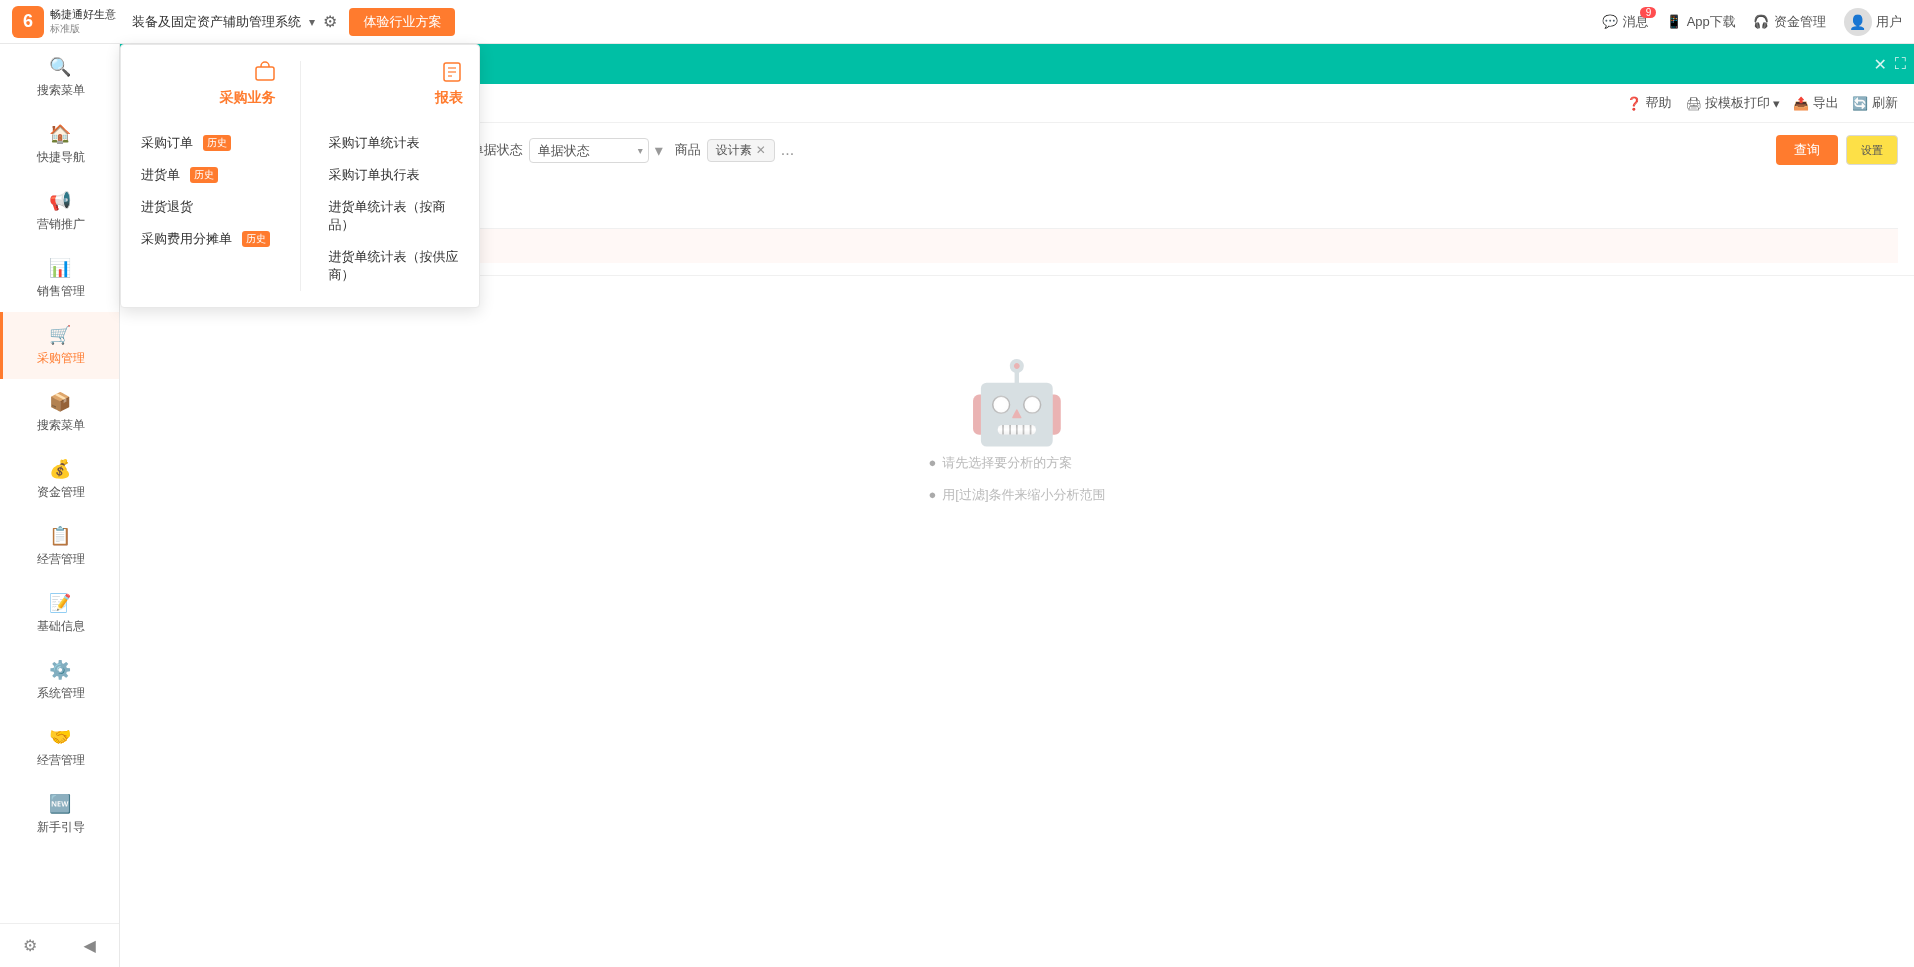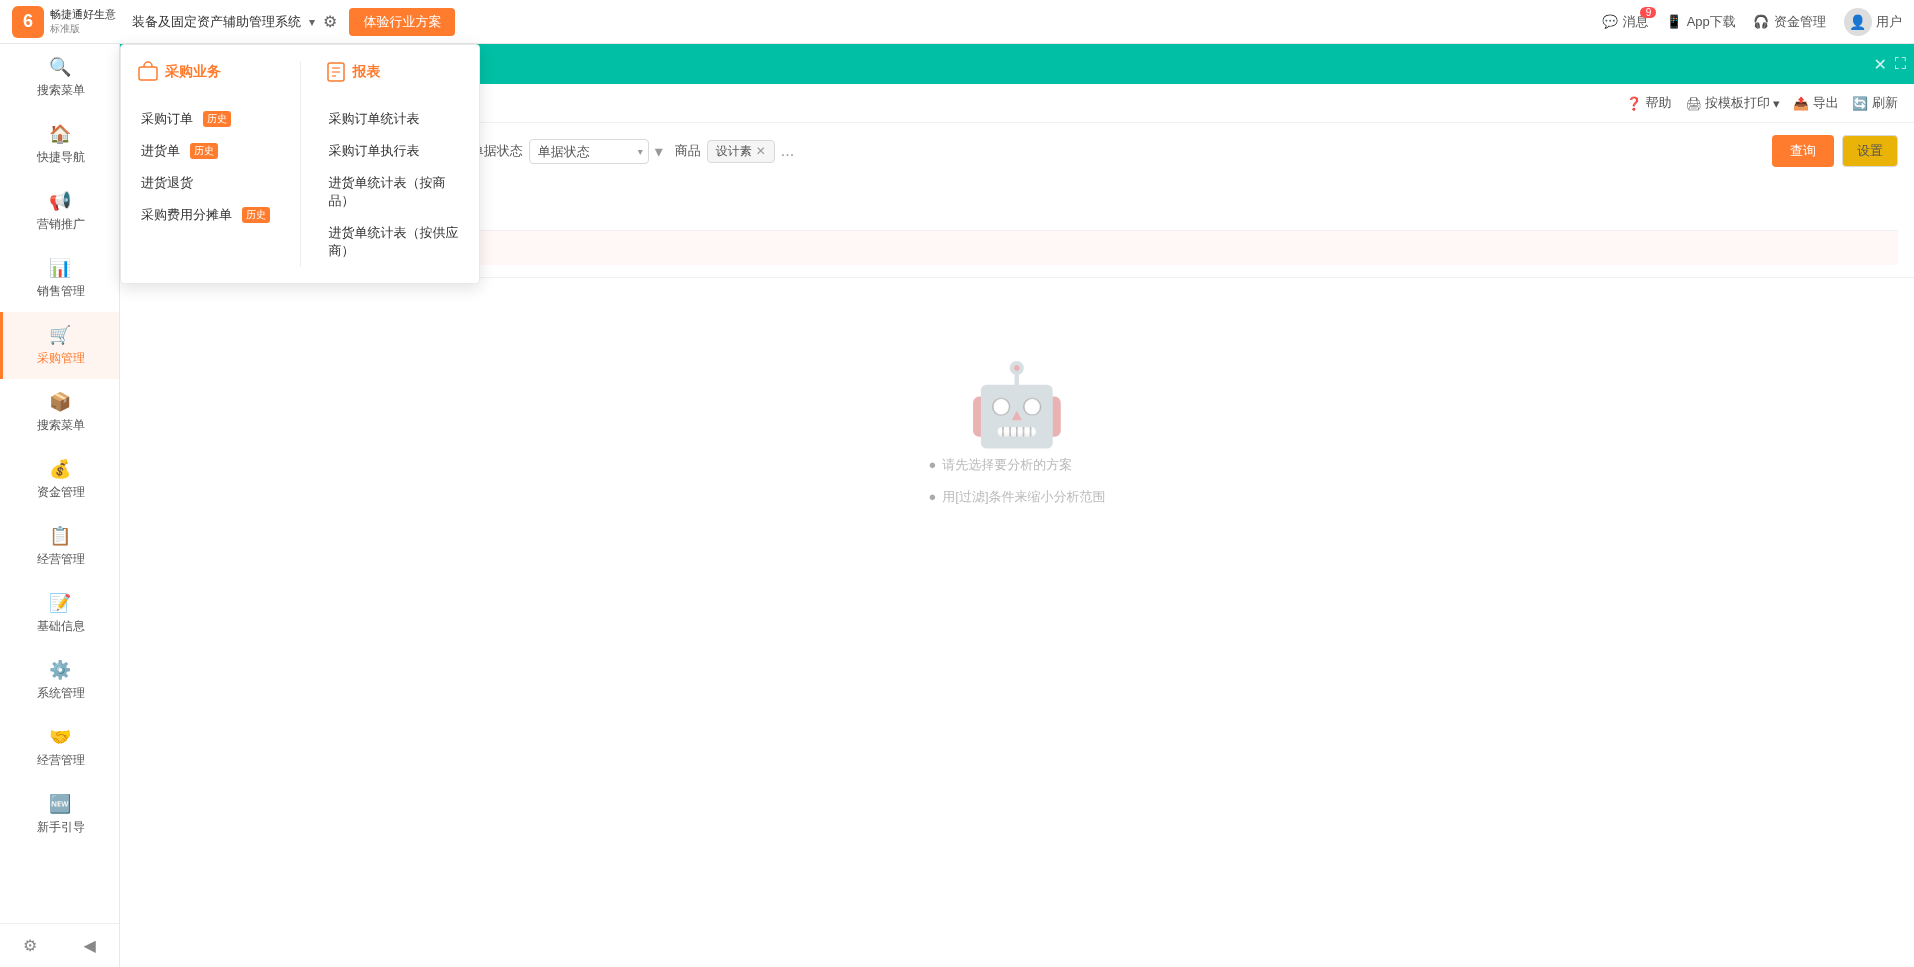--- a/index.html
+++ b/index.html
@@ -52,33 +52,33 @@
     .filter-date-group { display: flex; align-items: center; gap: 4px; }
     .date-btn { padding: 4px 10px; border: 1px solid #d9d9d9; border-radius: 4px; background: #fff; font-size: 12px; cursor: pointer; color: #555; }
     .date-btn.active { border-color: #ff7b2e; color: #ff7b2e; }
     .filter-select { border: 1px solid #d9d9d9; border-radius: 4px; padding: 4px 24px 4px 8px; background: #fff; font-size: 13px; color: #555; cursor: pointer; appearance: none; min-width: 120px; }
     .select-wrapper { position: relative; display: inline-block; }
     .select-wrapper::after { content: '▾'; position: absolute; right: 6px; top: 50%; transform: translateY(-50%); color: #999; font-size: 10px; pointer-events: none; }
     .tag-item { display: inline-flex; align-items: center; padding: 2px 8px; background: #f5f5f5; border: 1px solid #d9d9d9; border-radius: 4px; font-size: 12px; color: #555; }
     .tag-close { margin-left: 4px; cursor: pointer; color: #999; }
     .filter-dots { color: #999; cursor: pointer; font-size: 16px; }
     .btn-query { background: #ff7b2e; color: #fff; border: none; border-radius: 4px; padding: 6px 18px; font-size: 13px; cursor: pointer; }
-    .btn-setting { background: #eab308; color: #555; border: 1px solid #d9d9d9; border-radius: 4px; padding: 6px 14px; font-size: 13px; cursor: pointer; }
+    .btn-setting { background: #fde047; color: #555; border: 1px solid #d9d9d9; border-radius: 4px; padding: 6px 14px; font-size: 11px; cursor: pointer; }
     .toolbar-right { display: flex; align-items: center; gap: 14px; margin-left: auto; }
     .toolbar-btn { display: flex; align-items: center; gap: 3px; color: #555; font-size: 13px; cursor: pointer; background: none; border: none; }
     .collapse-bar { text-align: left; padding: 8px; color: #ff7b2e; font-size: 13px; cursor: pointer; background: #fff8f6; border-top: 1px solid #f0f0f0; }
 
     
     .empty-state { display: flex; flex-direction: column; align-items: center; justify-content: center; padding: 80px 0; color: #aaa; }
     .empty-text { font-size: 13px; color: #bbb; line-height: 2; }
 
     
     .dropdown-menu { position: absolute; top: 44px; left: 120px; background: #fff; border: 1px solid #e8e8e8; border-radius: 4px; box-shadow: 0 4px 16px rgba(0,0,0,0.12); z-index: 999; width: 360px; padding: 16px; display: flex; gap: 20px; }
     .menu-column { flex: 1; }
-    .menu-column-header { display: flex; align-items: center; gap: 6px; color: #ff7b2e; font-size: 14px; font-weight: 600; margin-bottom: 12px; padding-bottom: 8px; }
+    .menu-column-header { display: flex; align-items: flex-end; gap: 6px; color: #ff7b2e; font-size: 14px; font-weight: 600; margin-bottom: 12px; padding-bottom: 8px; flex-direction: column; }
     .menu-icon { width: 22px; height: 22px; display: flex; align-items: center; justify-content: center; }
     .menu-divider { width: 1px; background: #eee; margin: 0 4px; }
     .menu-item { display: flex; align-items: center; gap: 6px; padding: 7px 4px; color: #333; font-size: 13px; cursor: pointer; border-radius: 3px; }
     .menu-badge { background: #ff7b2e; color: #fff; font-size: 10px; border-radius: 3px; padding: 1px 4px; margin-left: 4px; }
     .filter-group { display: flex; align-items: center; gap: 6px; }
   </style>
 </head>
 <body>
 
 <div class="topbar">

